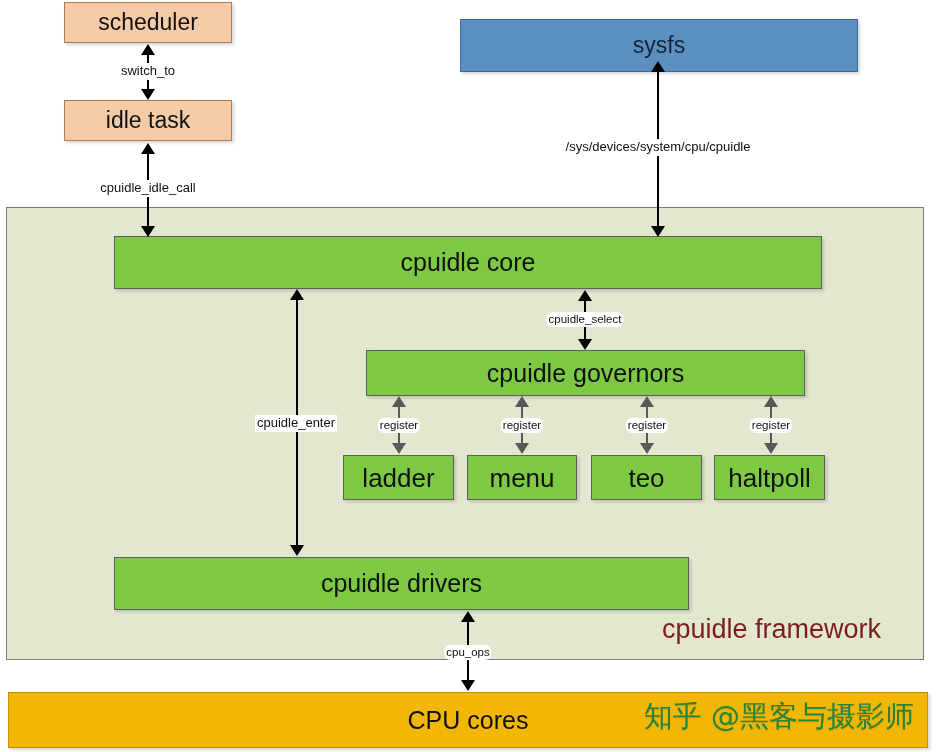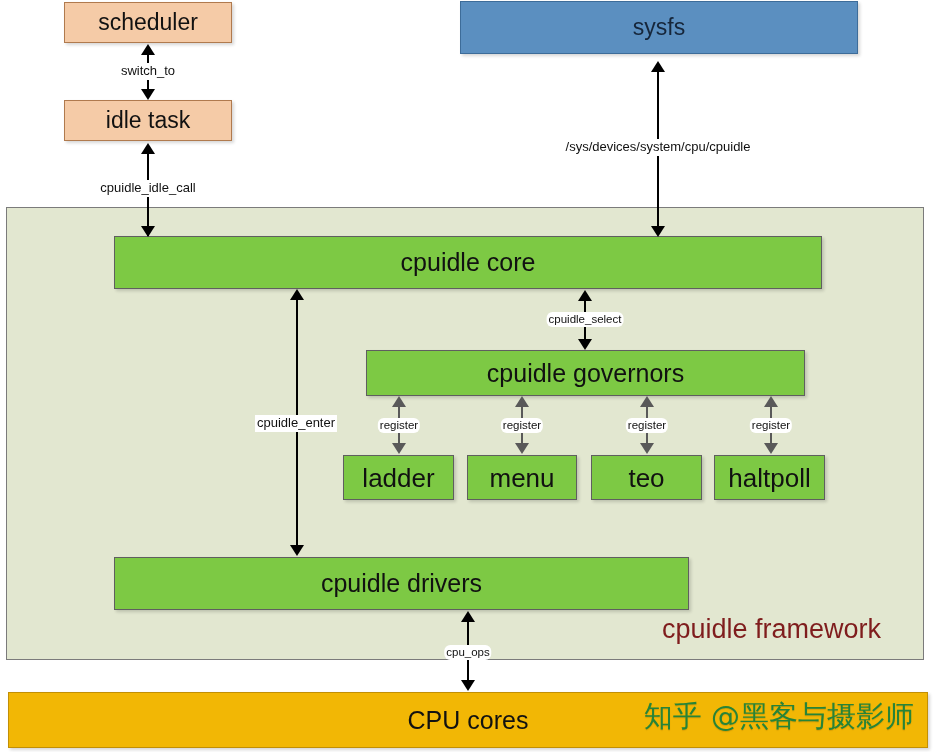--- a/index.html
+++ b/index.html
@@ -115,21 +115,21 @@
   </div>
 
   <div class="box box-peach" style="left:64px; top:2px; width:168px; height:41px; font-size:23px;">
     <span>scheduler</span>
   </div>
 
   <div class="box box-peach" style="left:64px; top:100px; width:168px; height:41px; font-size:23px;">
     <span>idle task</span>
   </div>
 
-  <div class="box box-blue" style="left:460px; top:1px; width:398px; height:53px; font-size:23px;">
+  <div class="box box-blue" style="left:460px; top:19px; width:398px; height:53px; font-size:23px;">
     <span>sysfs</span>
   </div>
 
   <div class="box box-green" style="left:114px; top:236px; width:708px; height:53px; font-size:25px;">
     <span>cpuidle core</span>
   </div>
 
   <div class="box box-green" style="left:366px; top:350px; width:439px; height:46px; font-size:25px;">
     <span>cpuidle governors</span>
   </div>

